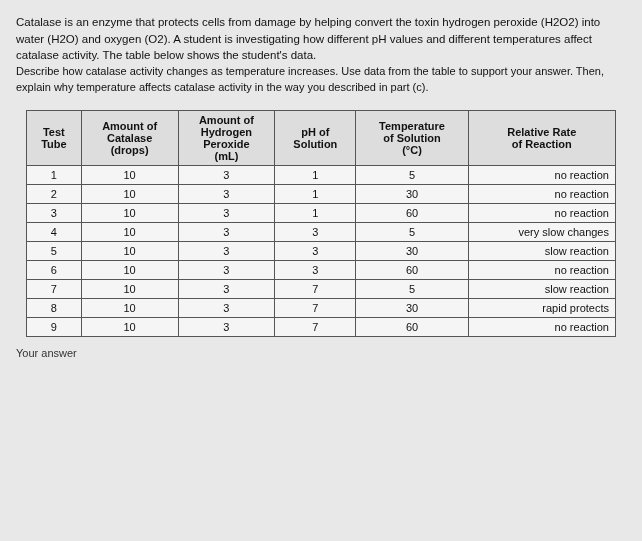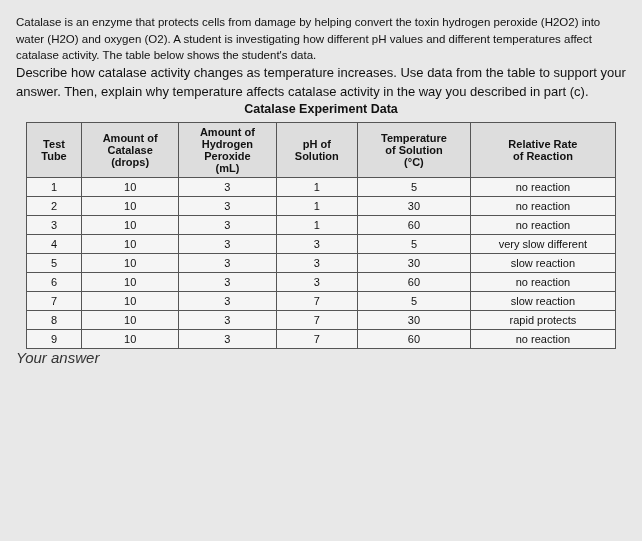--- a/index.html
+++ b/index.html
@@ -10,22 +10,23 @@
       font-family: Arial, sans-serif;
       font-size: 12px;
       color: #111;
       padding: 14px 16px 10px 16px;
     }
     .intro-text {
       font-size: 11.5px;
       line-height: 1.45;
     }
     .question-text {
-      font-size: 13px;
+      font-size: 11px;
       line-height: 1.45;
+      margin-bottom: 14px;
     }
     .table-section {
       display: flex;
       flex-direction: column;
       align-items: center;
     }
     .table-title {
       font-size: 12.5px;
       font-weight: bold;
       margin-bottom: 6px;
@@ -42,37 +43,36 @@
       padding: 3px 6px;
       text-align: center;
       vertical-align: middle;
     }
     th {
       background: #ddd;
       font-weight: bold;
       font-size: 11px;
     }
     td:last-child {
-      text-align: center;
+      text-align: right;
     }
     .your-answer {
-      font-size: 15px;
-      font-style: italic;
+      font-size: 11px;
+      margin-top: 10px;
       color: #333;
     }
   </style>
 </head>
 <body>
 
 <p class="intro-text">Catalase is an enzyme that protects cells from damage by helping convert the toxin hydrogen peroxide (H2O2) into water (H2O) and oxygen (O2). A student is investigating how different pH values and different temperatures affect catalase activity. The table below shows the student's data.</p>
 
 <p class="question-text">Describe how catalase activity changes as temperature increases. Use data from the table to support your answer. Then, explain why temperature affects catalase activity in the way you described in part (c).</p>
 
 <div class="table-section">
-  <div class="table-title">Catalase Experiment Data</div>
   <table>
     <thead>
       <tr>
         <th>Test<br>Tube</th>
         <th>Amount of<br>Catalase<br>(drops)</th>
         <th>Amount of<br>Hydrogen<br>Peroxide<br>(mL)</th>
         <th>pH of<br>Solution</th>
         <th>Temperature<br>of Solution<br>(°C)</th>
         <th>Relative Rate<br>of Reaction</th>
       </tr>
@@ -101,21 +101,21 @@
           <td>1</td>
           <td>60</td>
           <td>no reaction</td>
         </tr>
         <tr>
           <td>4</td>
           <td>10</td>
           <td>3</td>
           <td>3</td>
           <td>5</td>
-          <td>very slow different</td>
+          <td>very slow changes</td>
         </tr>
         <tr>
           <td>5</td>
           <td>10</td>
           <td>3</td>
           <td>3</td>
           <td>30</td>
           <td>slow reaction</td>
         </tr>
         <tr>

